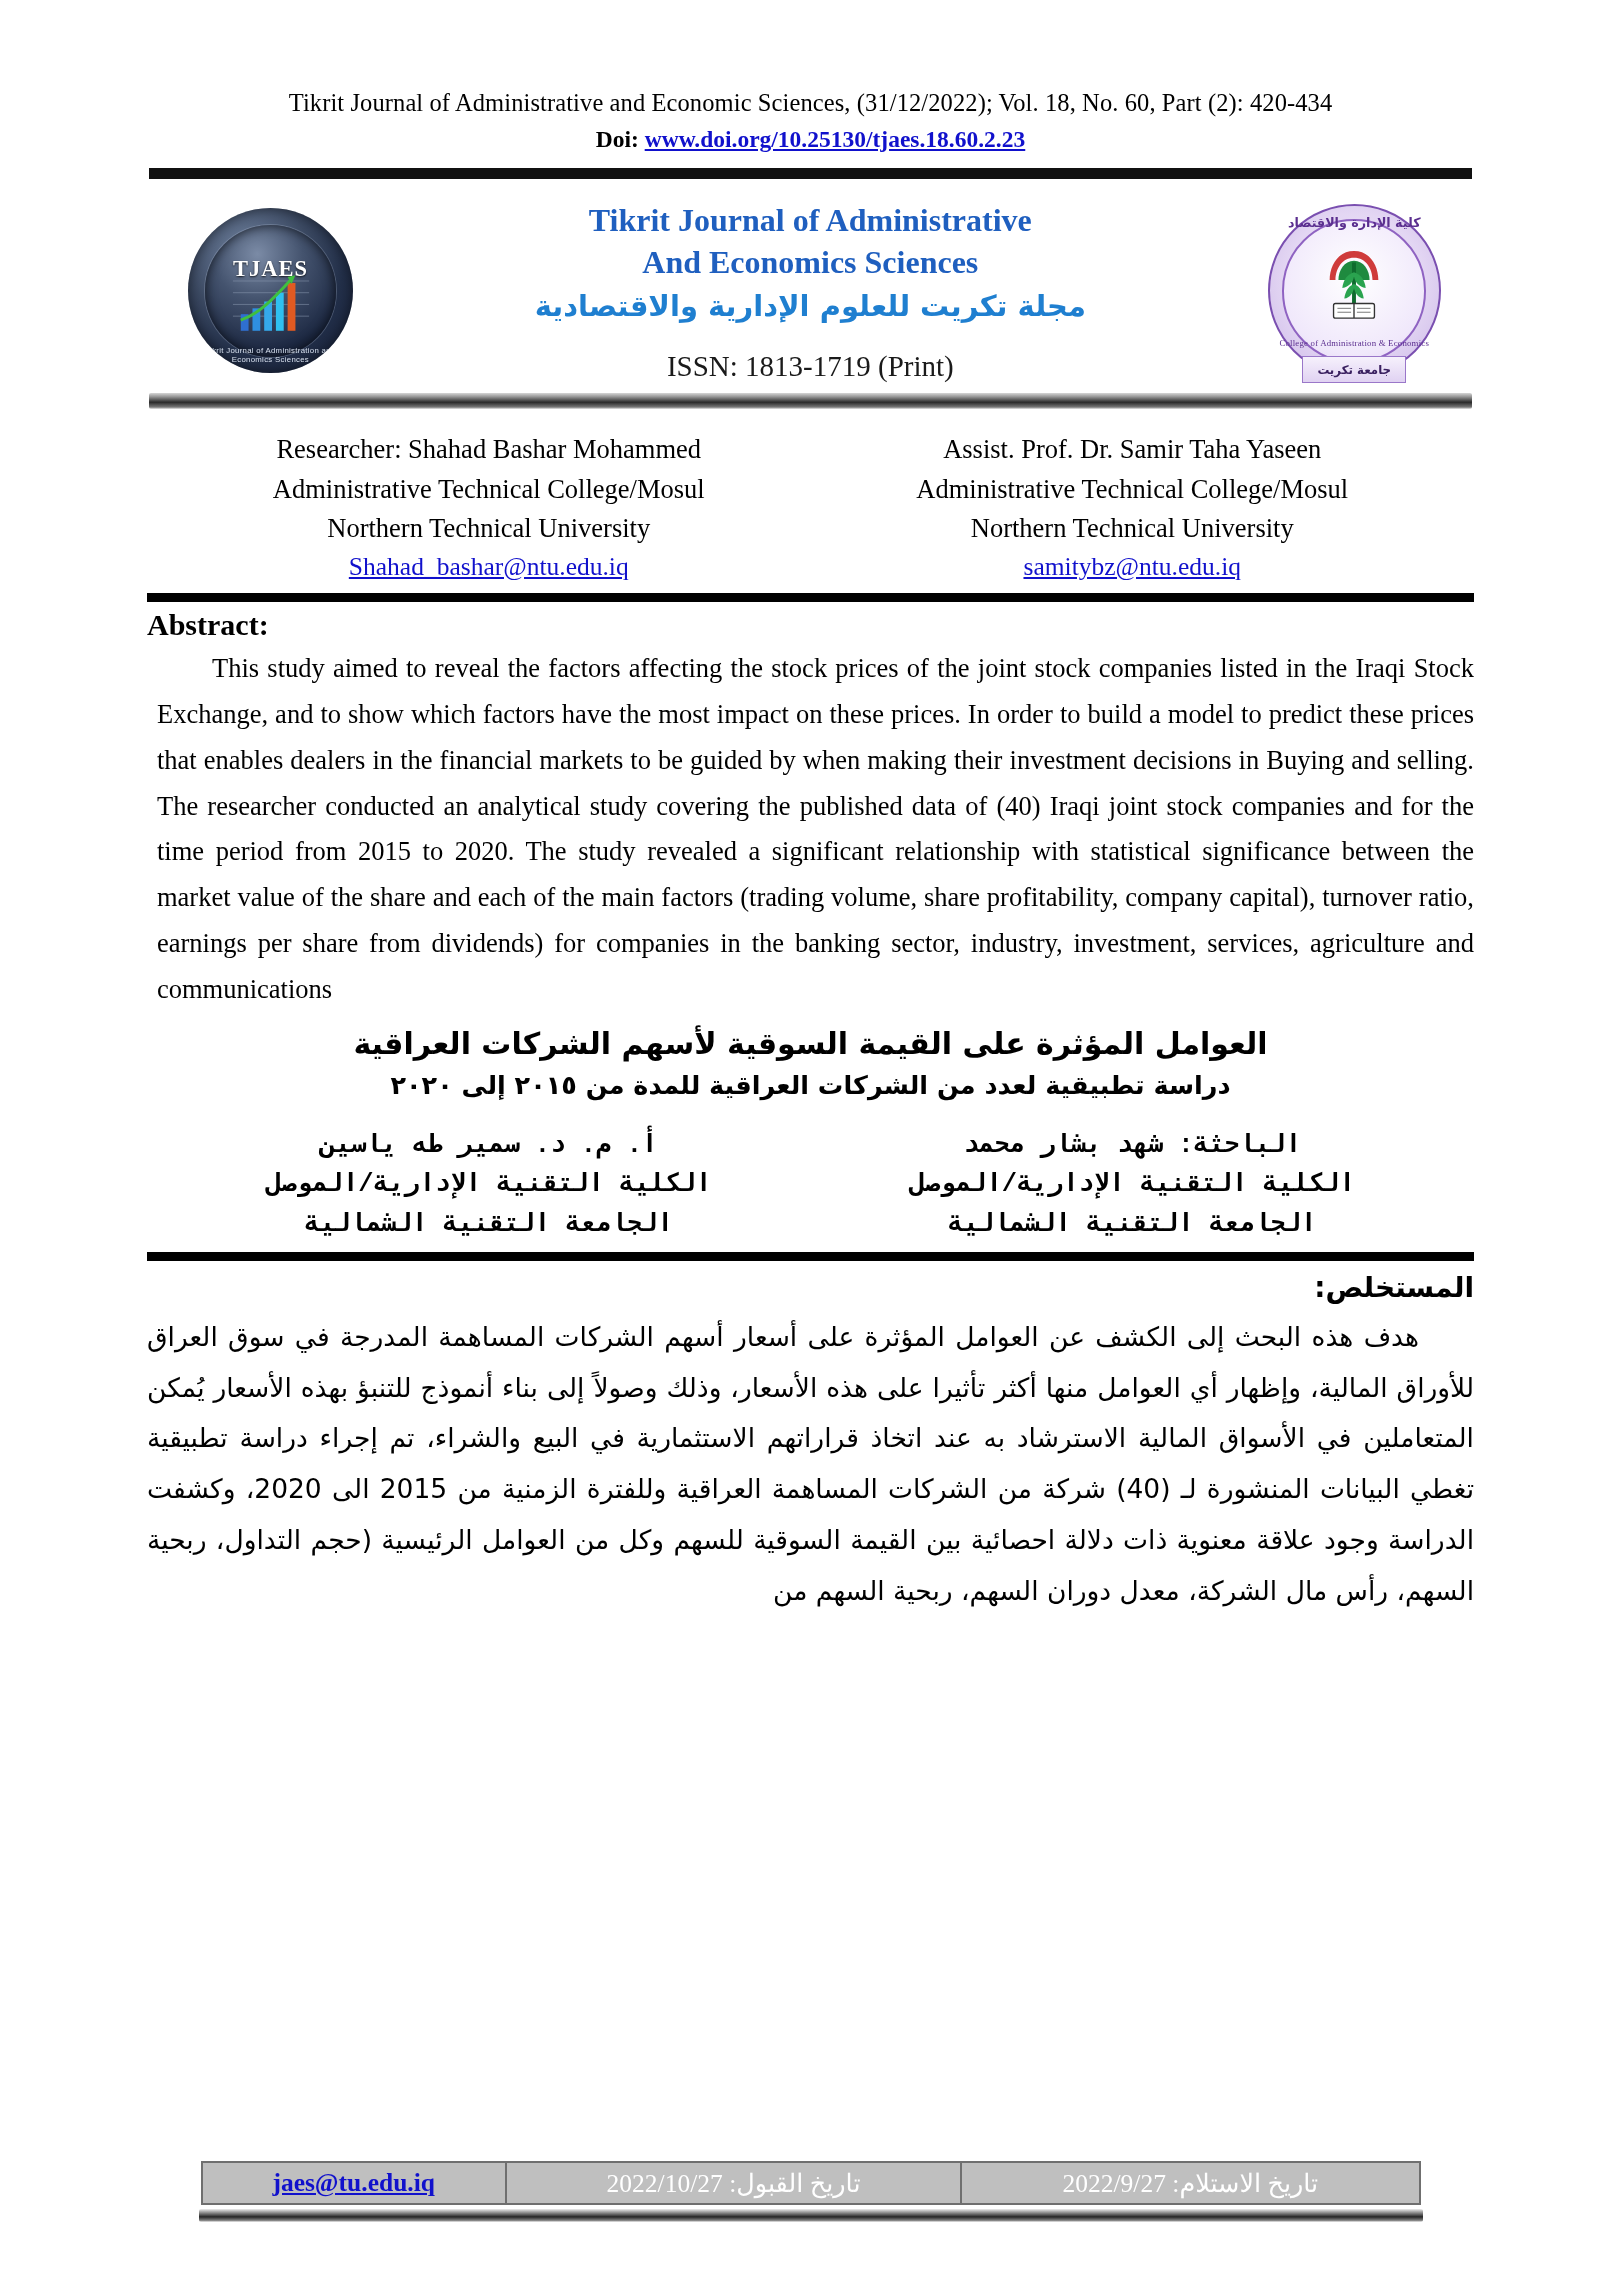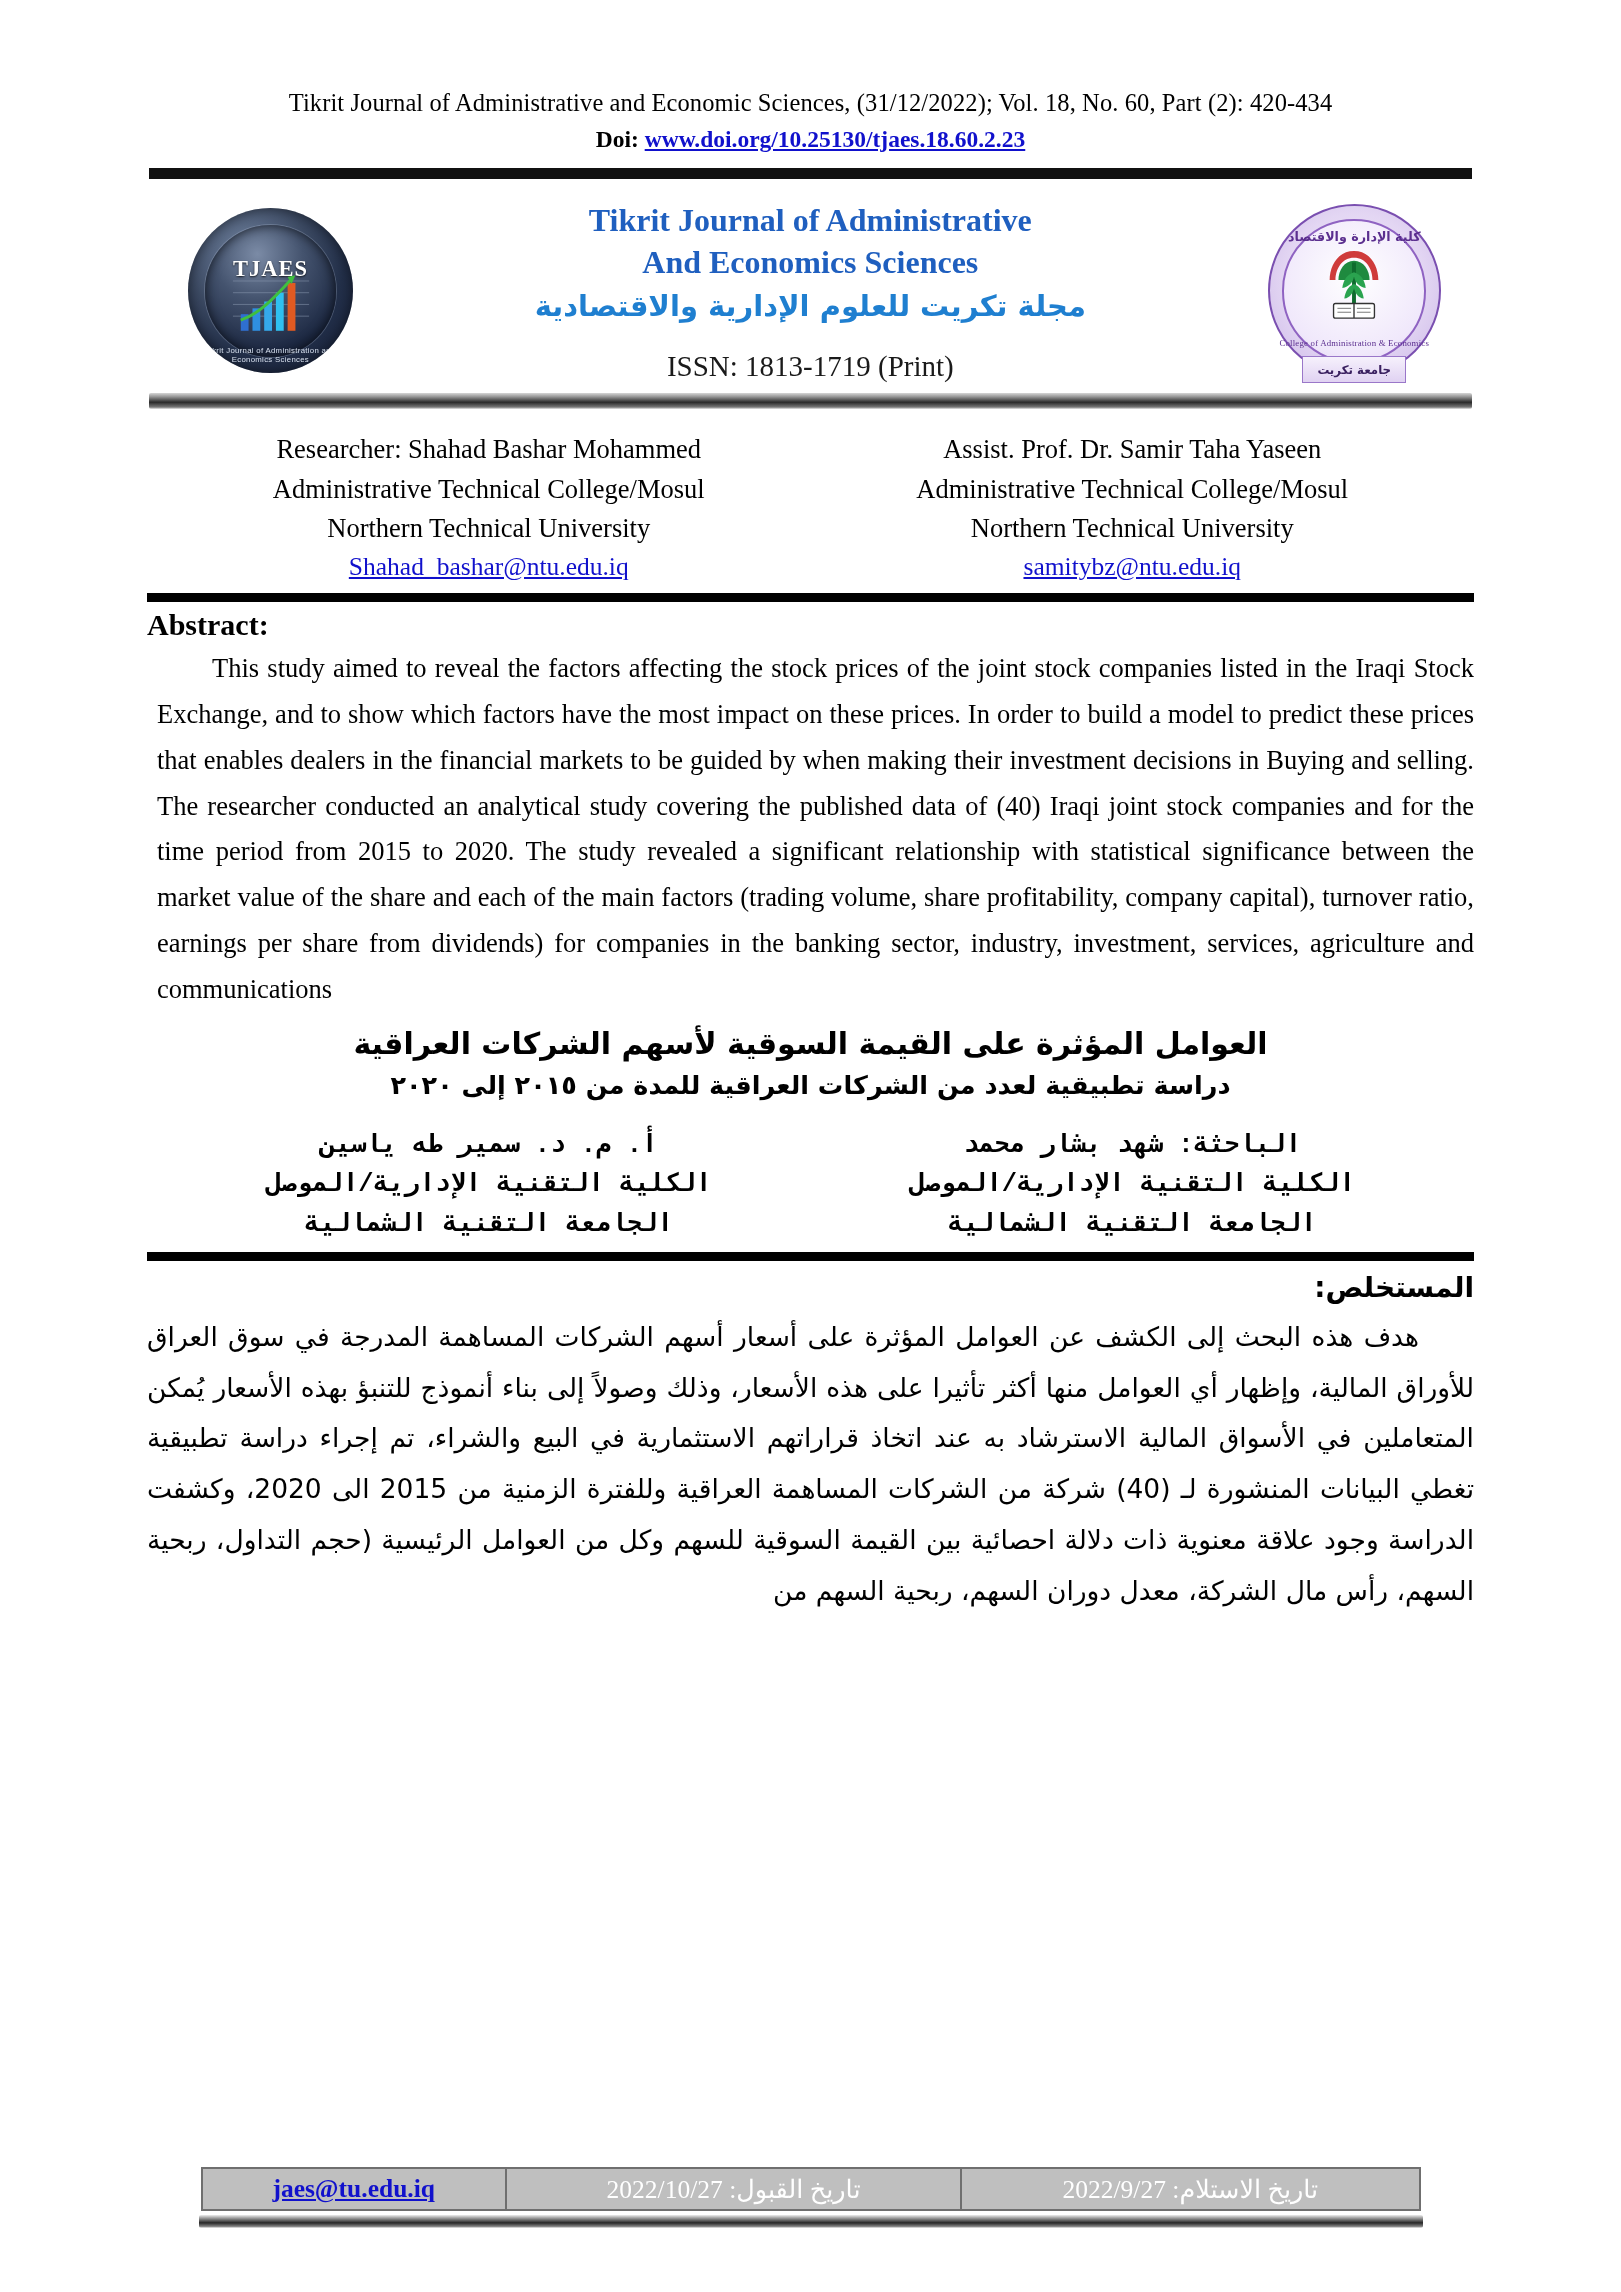--- a/index.html
+++ b/index.html
@@ -162,21 +162,21 @@
   }
   .seal-ring {
     position: absolute;
     left: 14.7px; top: 14.7px; right: 14.7px; bottom: 14.7px;
     border-radius: 50%;
     border: 2px solid #8f63c2;
     background: radial-gradient(circle at 50% 40%, #ffffff 0%, #f0e8fb 70%, #dcccf0 100%);
   }
   .seal-ar-top {
     position: absolute;
-    top: 25px;
+    top: 11px;
     width: 100%;
     text-align: center;
     font-size: 12.7px;
     color: #5b2f8f;
     font-weight: bold;
     direction: rtl;
     font-family: "DejaVu Sans", sans-serif;
   }
   .seal-en-bottom {
     position: absolute;
@@ -328,21 +328,21 @@
     line-height: 1.92;
     text-indent: 55px;
     font-family: "DejaVu Sans", "Liberation Sans", sans-serif;
   }
 
   
   .footer-wrap {
     position: absolute;
     left: 0;
     right: 0;
-    bottom: 65px;
+    bottom: 71px;
     border-radius: 8px;
   }
   .footer-table {
     margin: 0 auto;
     width: 1220px;
     border-collapse: collapse;
     background: #bfbfbf;
     border: 2px solid #6f6f6f;
   }
   .footer-table td {

